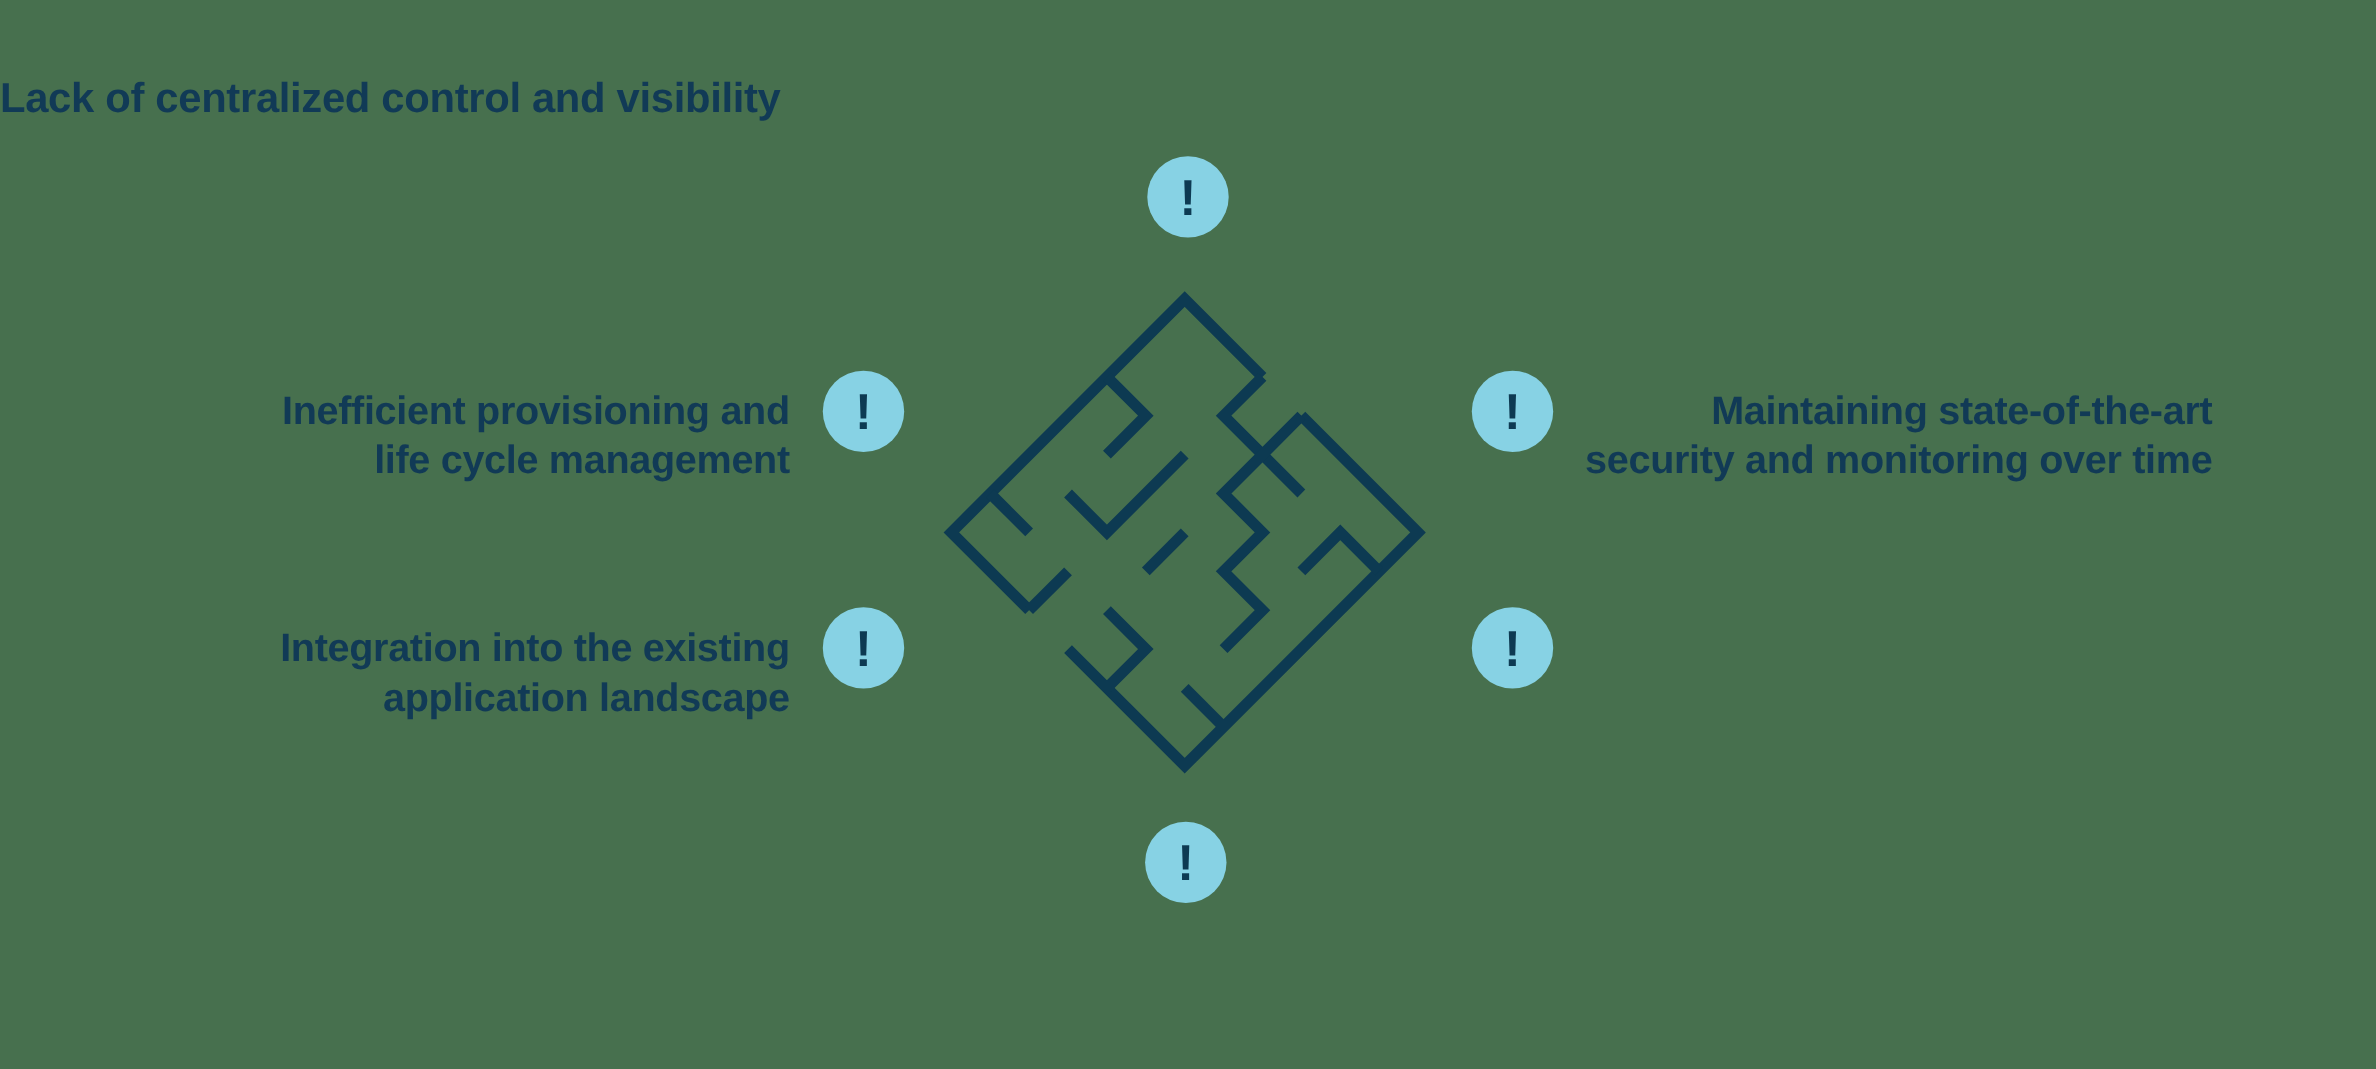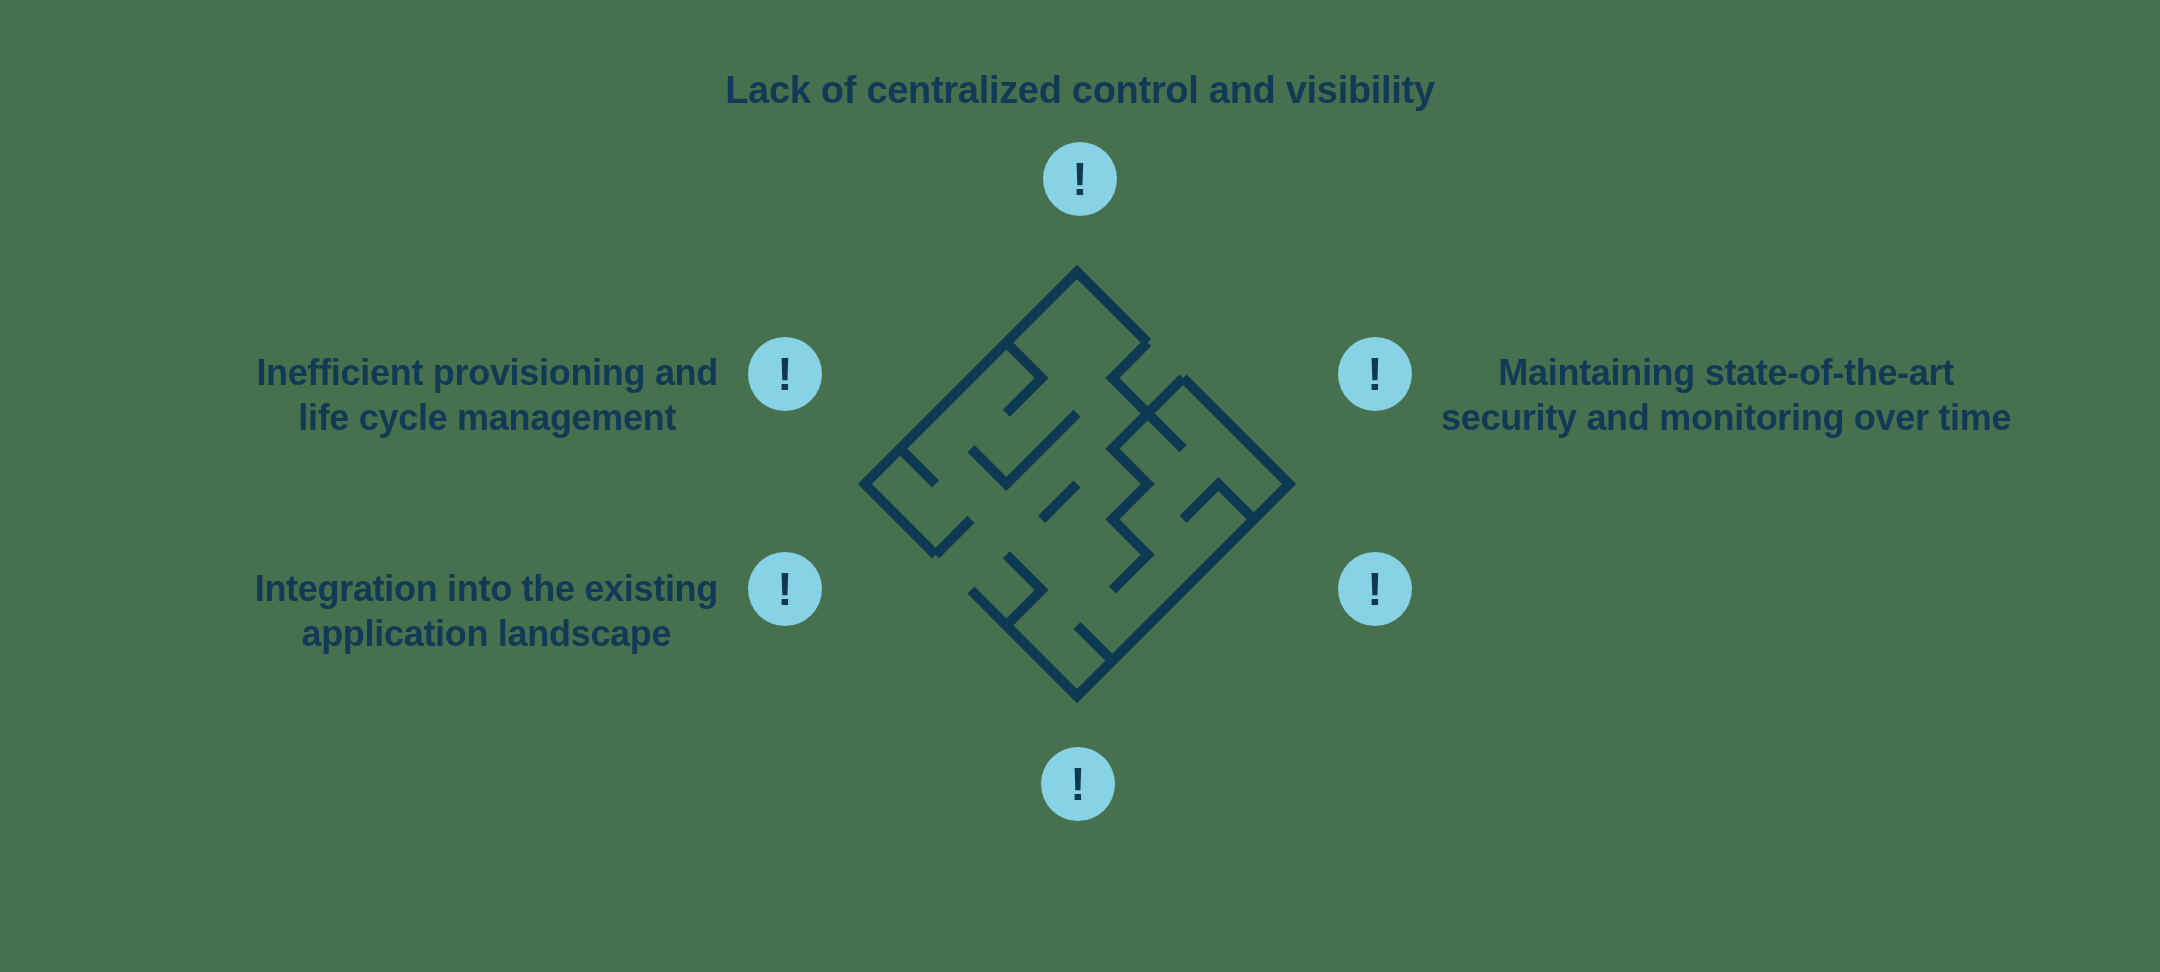--- a/index.html
+++ b/index.html
@@ -16,26 +16,26 @@
   .label {
     position: absolute;
     font-size: 36px;
     line-height: 45px;
     white-space: pre-line;
     letter-spacing: -0.3px;
   }
   .label-center {
     left: 0;
     width: 2160px;
-    text-align: center;
+    text-align: left;
     font-size: 38px;
     line-height: 44px;
   }
-  .label-right-align { text-align: center; }
-  .label-left-align { text-align: center; }
+  .label-right-align { text-align: right; }
+  .label-left-align { text-align: right; }
   .badge {
     position: absolute;
     width: 74px;
     height: 74px;
     border-radius: 50%;
     background: var(--badge-bg, #87D2E4);
     color: var(--badge-fg, #0D3A52);
     display: flex;
     align-items: center;
     justify-content: center;

